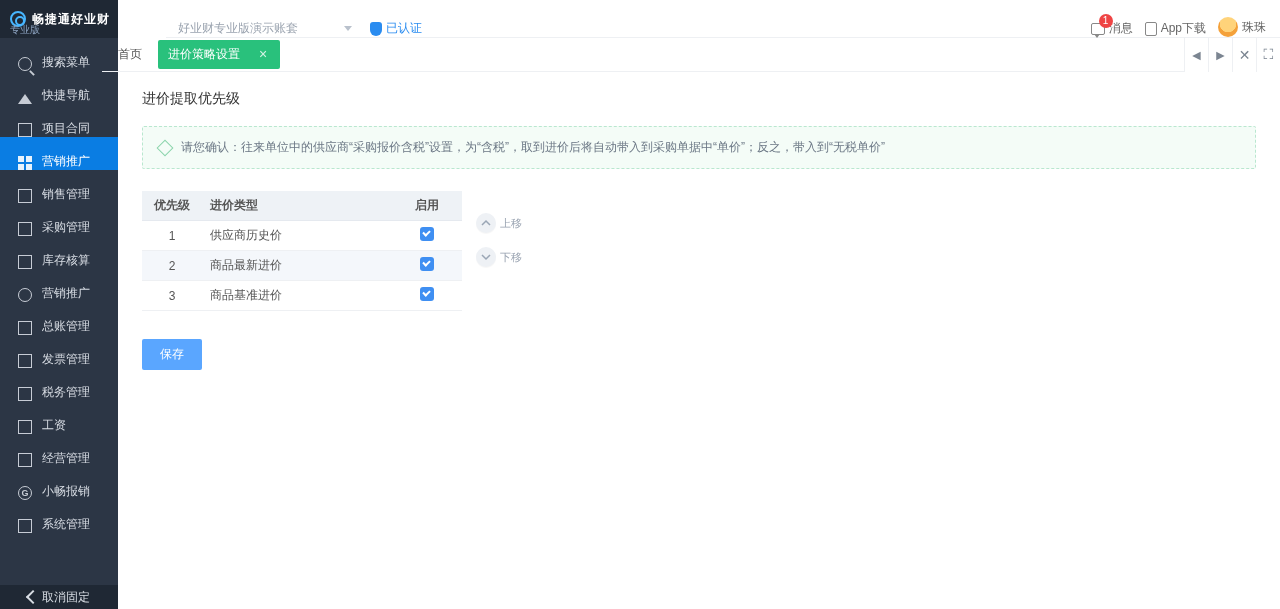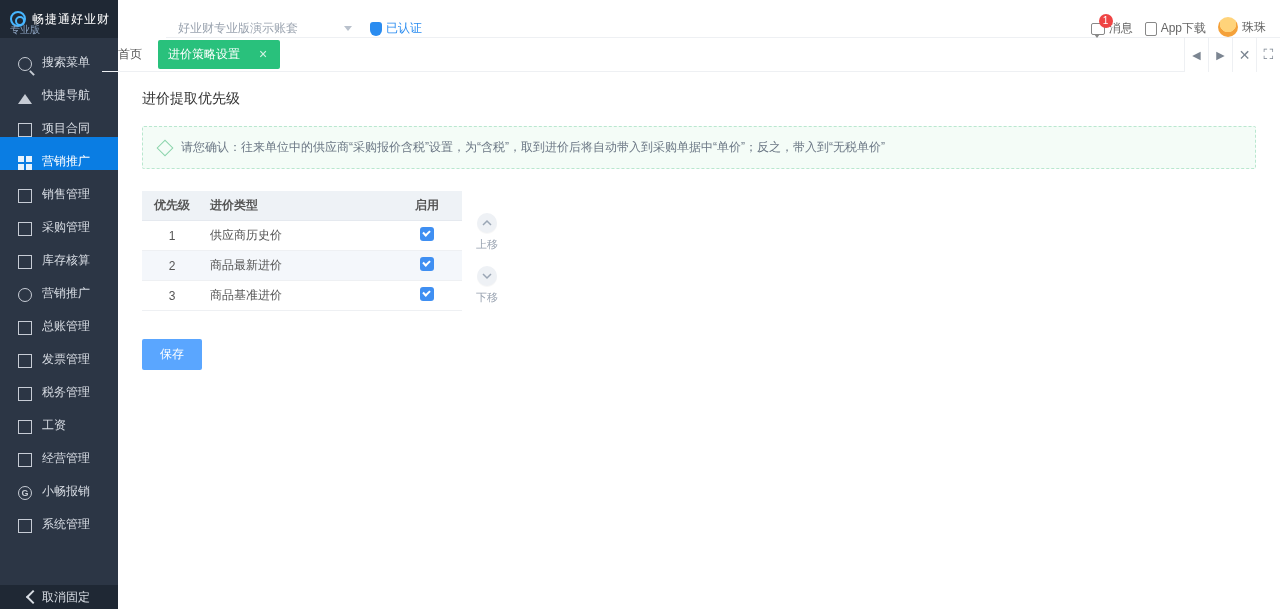--- a/index.html
+++ b/index.html
@@ -34,21 +34,21 @@
     position: relative;
   }
   .sidebar-logo .logo-icon {
     width: 16px; height: 16px; border: 2px solid #47b6ff;
     border-radius: 50%;
     position: relative;
   }
   .sidebar-logo .logo-icon::after{
     content:"";position:absolute;left:3px;top:3px;width:6px;height:6px;border:2px solid #47b6ff;border-radius:50%;
   }
-  .sidebar-logo .brand { font-size: 12px; font-weight: 400; letter-spacing: 1px;}
+  .sidebar-logo .brand { font-size: 12px; font-weight: 700; letter-spacing: 1px;}
   .sidebar-logo .sub-brand {
     position: absolute; left: 10px; bottom: 1px; font-size: 10px; color: #8aa0bd;
   }
   .sidebar-menu {
     flex: 1;
     overflow: hidden;
   }
   .sidebar-item {
     height: 33px;
     display: flex;
@@ -213,21 +213,21 @@
   table.grid tbody tr:nth-child(even) td { background:#f4f7fb; }
   .chk {
     width: 14px; height: 14px; border-radius: 3px;
     background: #3f8ff2; display:inline-block; position:relative;
   }
   .chk::after{
     content:"";position:absolute;left:3px;top:3px;width:5px;height:3px;border-left:2px solid #fff;border-bottom:2px solid #fff;transform:rotate(-45deg);
   }
   .move-col{ display:flex; flex-direction:column; gap:14px; padding-top:22px; }
   .move-btn{
-    display:flex;flex-direction:column;align-items:center;gap:4px;color:#98a2b0;font-size:11px;cursor:pointer;
+    display:flex;flex-direction:row;align-items:center;gap:4px;color:#98a2b0;font-size:11px;cursor:pointer;
   }
   .move-btn .circ{
     width:20px;height:20px;border-radius:50%;background:#eef1f5;display:flex;align-items:center;justify-content:center;color:#9aa6b5;box-shadow:0 1px 1px rgba(0,0,0,.04);
   }
   .move-btn .circ svg{width:10px;height:10px;}
   .save-btn{
     margin-top: 28px;
     background:#5aa6ff;color:#fff;border:none;border-radius:2px;
     padding:7px 18px;font-size:12px;cursor:pointer;
   }

